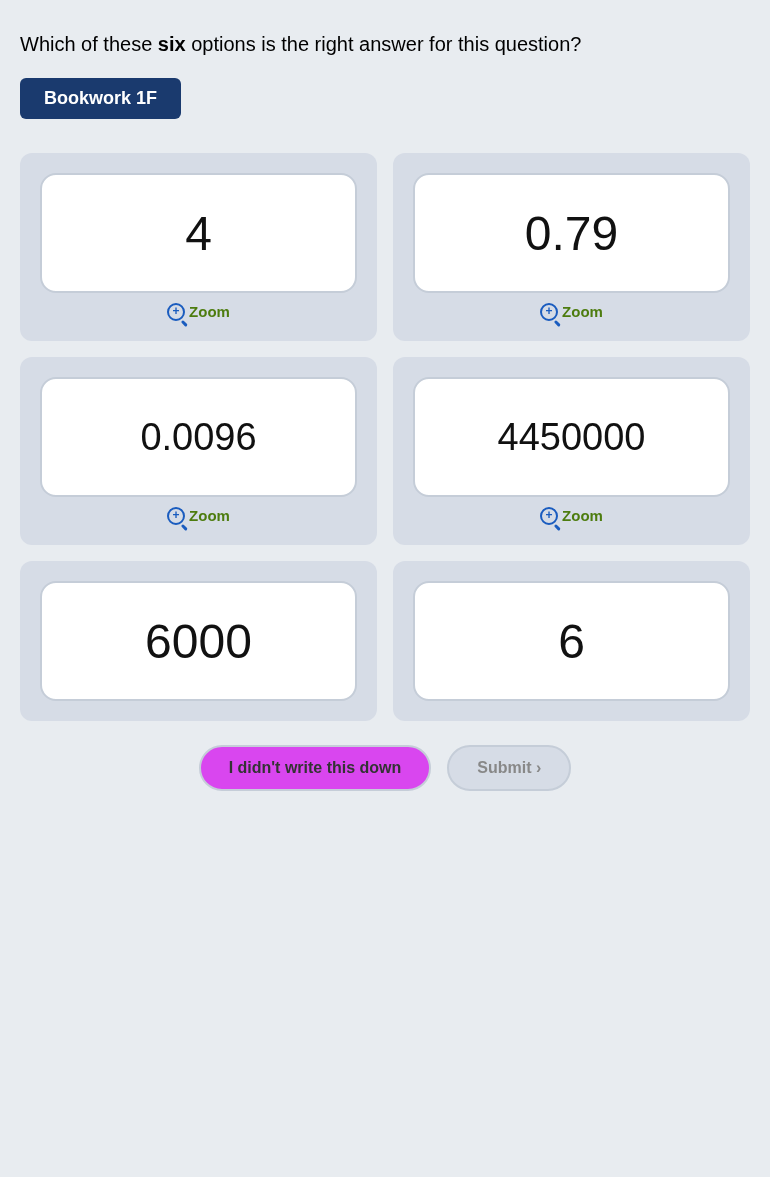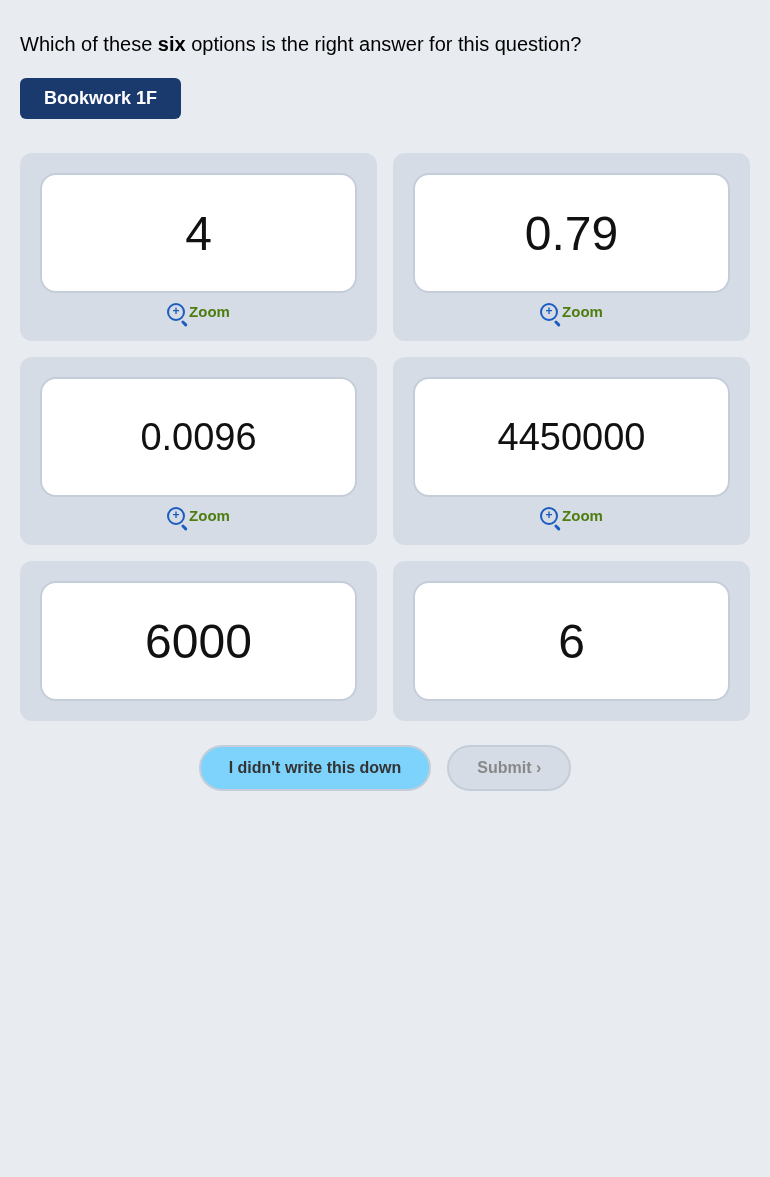--- a/index.html
+++ b/index.html
@@ -129,21 +129,21 @@
     .footer-row {
       display: flex;
       gap: 16px;
       justify-content: center;
       width: 100%;
       max-width: 730px;
       margin-top: 4px;
     }
 
     .btn-secondary {
-      background: #7dd3fc;
+      background: #d946ef;
       border: 2px solid #c5cdd8;
       border-radius: 24px;
       padding: 12px 28px;
       font-size: 16px;
       font-weight: bold;
       color: #333;
       cursor: pointer;
     }
 
     .btn-primary {

